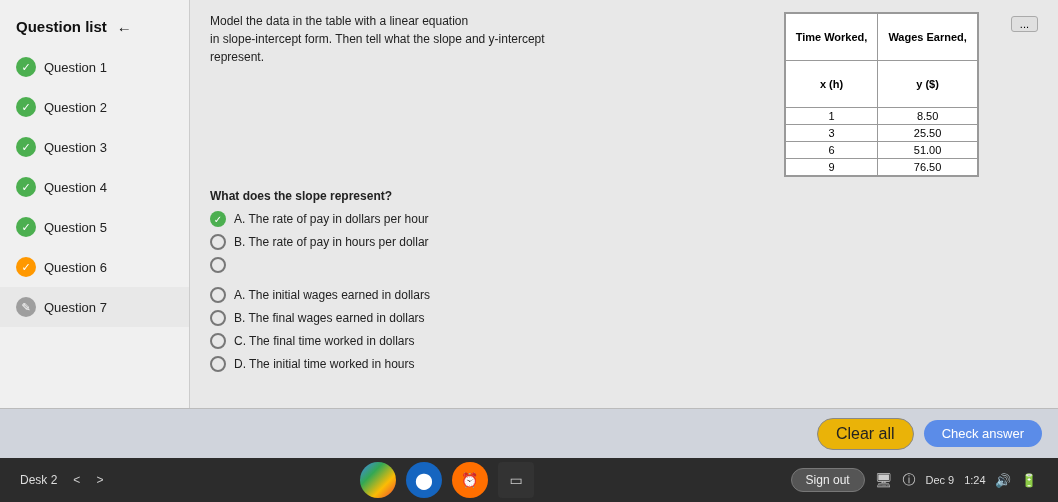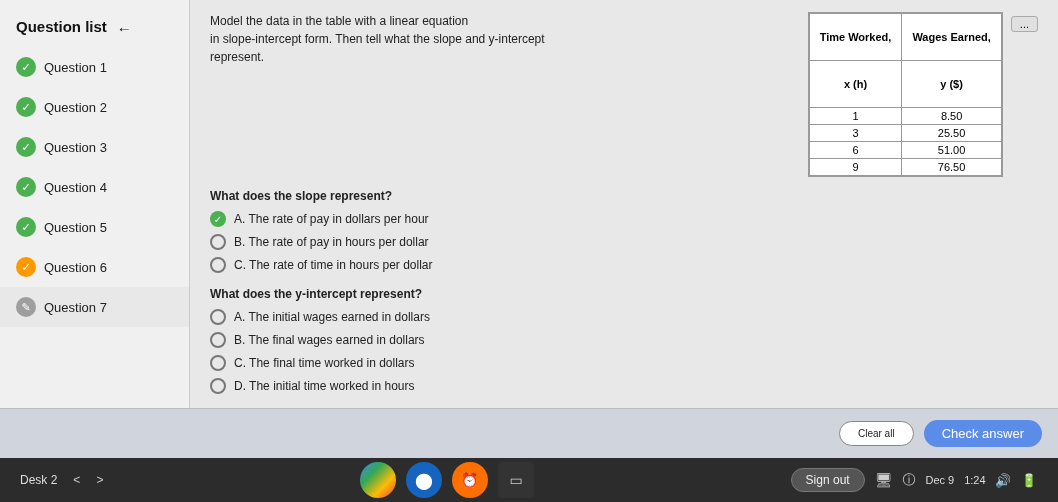--- a/index.html
+++ b/index.html
@@ -103,21 +103,21 @@
     
     .content {
       flex: 1;
       background: #e8e8e8;
       padding: 12px 20px;
       overflow-y: auto;
     }
 
     .question-header {
       display: flex;
-      gap: 8px;
+      gap: 32px;
       margin-bottom: 12px;
     }
 
     .question-text {
       font-size: 12px;
       color: #222;
       line-height: 1.5;
       flex: 1;
     }
 
@@ -229,25 +229,25 @@
       background: #d0d4dc;
       display: flex;
       align-items: center;
       justify-content: flex-end;
       padding: 0 16px;
       gap: 10px;
       border-top: 1px solid #bbb;
     }
 
     .btn-clear {
-      background: #ffffff;
+      background: #eab308;
       border: 1px solid #888;
       border-radius: 20px;
       padding: 6px 18px;
-      font-size: 10px;
+      font-size: 16px;
       cursor: pointer;
       color: #222;
     }
 
     .btn-check {
       background: #5b8ce8;
       border: none;
       border-radius: 20px;
       padding: 6px 18px;
       font-size: 13px;
@@ -418,25 +418,23 @@
         <li>
           <div class="check-answer-icon">✓</div>
           <span>A. The rate of pay in dollars per hour</span>
         </li>
         <li>
           <div class="radio-outer"></div>
           <span>B. The rate of pay in hours per dollar</span>
         </li>
         <li>
           <div class="radio-outer"></div>
-          <span>C. The rate of time in hours per dollar</span>
         </li>
       </ul>
 
-      <div class="question-prompt">What does the y-intercept represent?</div>
       <ul class="options-list">
         <li>
           <div class="radio-outer"></div>
           <span>A. The initial wages earned in dollars</span>
         </li>
         <li>
           <div class="radio-outer"></div>
           <span>B. The final wages earned in dollars</span>
         </li>
         <li>

